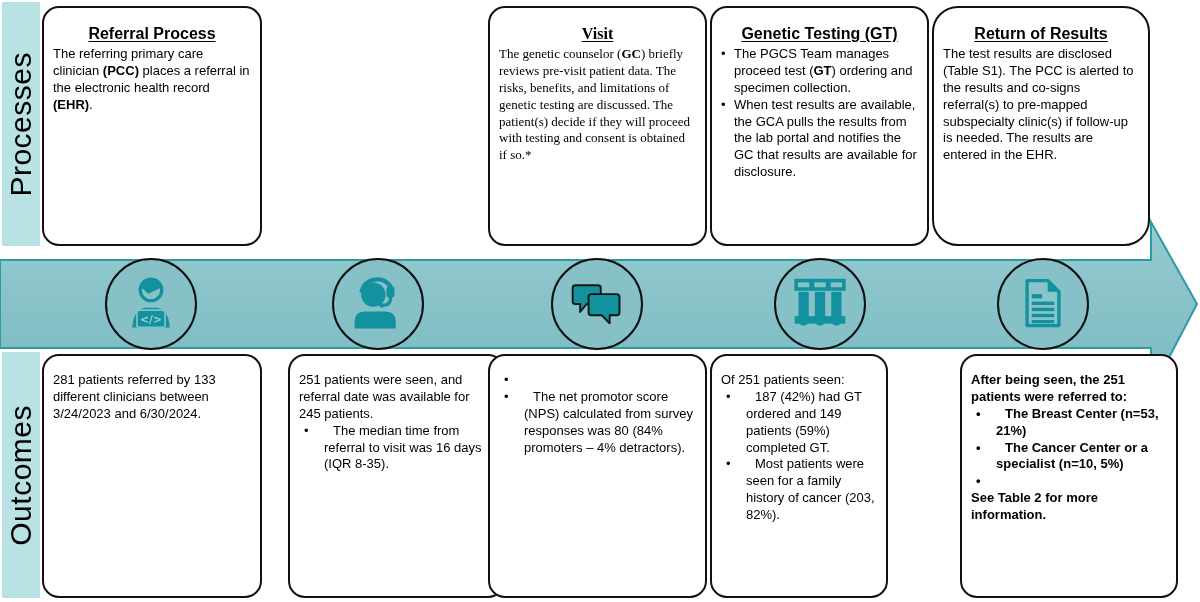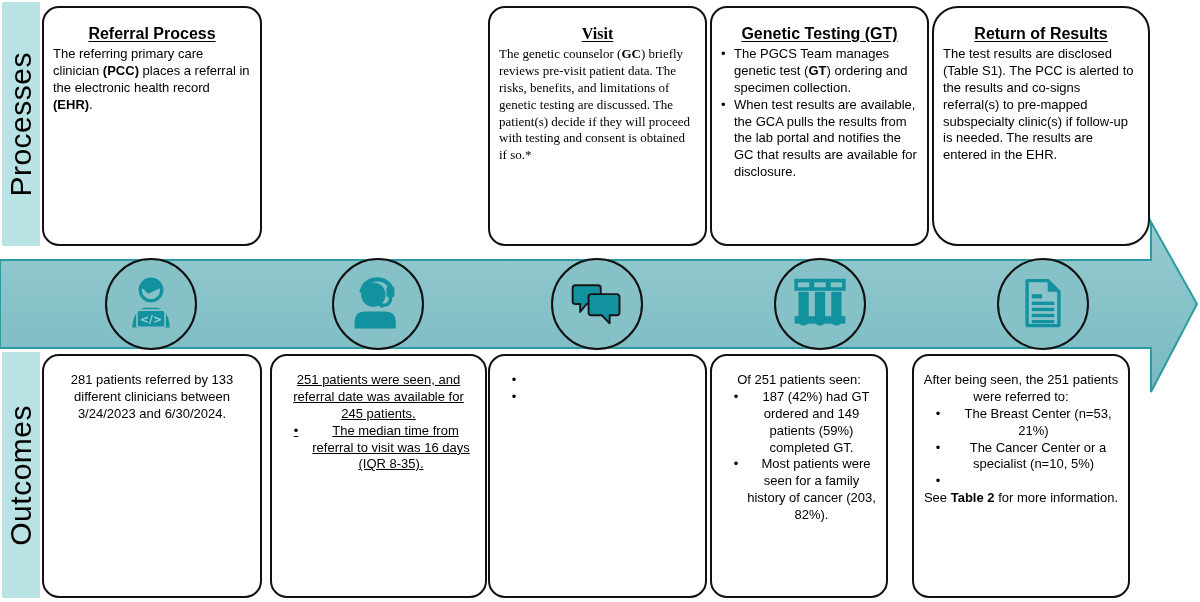--- a/index.html
+++ b/index.html
@@ -19,21 +19,21 @@
 
   
   .icon-circle{position:absolute;top:258px;width:92px;height:92px;border-radius:50%;
                border:2.5px solid #101010;background:#85c1c7;box-sizing:border-box;
                display:flex;align-items:center;justify-content:center;}
 
   
   .box{position:absolute;background:#fff;border:2.5px solid #111;border-radius:17px;
        box-sizing:border-box;padding:16px 9px 5px 9px;}
   .pbox{top:6px;height:240px;}
-  .obox{top:354px;height:244px;text-align:center;}
+  .obox{top:354px;height:244px;}
   .box-title{margin:1px 0 3px 0;font-size:16px;font-weight:bold;text-align:center;
              text-decoration:underline;text-underline-offset:2px;}
   .box-body{font-size:13px;line-height:1.30;}
   .para{margin:0;}
   .li{display:flex;margin:0;}
   .dot{flex:none;}
   .pbox .li .dot{width:13px;}
   .obox .li .dot{width:25px;padding-left:5px;box-sizing:border-box;}
   .obox .li-text{text-indent:9px;}
   .li-text{flex:1;}
@@ -70,21 +70,21 @@
     <h3 class="box-title">Visit</h3>
     <div class="box-body">
         <div class="para"><span>The genetic counselor (</span><b>GC</b><span>) briefly reviews pre-visit patient data. The risks, benefits, and limitations of genetic testing are discussed. The patient(s) decide if they will proceed with testing and consent is obtained if so.*</span></div>
       </div>
   </section>
   <section class="box pbox" style="left:710px;width:219px;">
     <h3 class="box-title">Genetic Testing (GT)</h3>
     <div class="box-body">
         <div class="li">
           <span class="dot">•</span>
-          <div class="li-text"><span>The PGCS Team manages genetic test (</span><b>GT</b><span>) ordering and specimen collection.</span></div>
+          <div class="li-text"><span>The PGCS Team manages proceed test (</span><b>GT</b><span>) ordering and specimen collection.</span></div>
         </div>
         <div class="li">
           <span class="dot">•</span>
           <div class="li-text"><span>When test results are available, the GCA pulls the results from the lab portal and notifies the GC that results are available for disclosure.</span></div>
         </div>
       </div>
   </section>
   <section class="box pbox" style="left:932px;width:218px;border-radius:26px;">
     <h3 class="box-title">Return of Results</h3>
     <div class="box-body">
@@ -140,53 +140,54 @@
       <rect x="20" y="42.5" width="24" height="3.6" fill="#12929e"></rect>
       <rect x="20" y="49" width="24" height="3.6" fill="#12929e"></rect>
     </svg>
   </div>
 
   <section class="box obox" style="left:42px;width:220px;">
     <div class="box-body">
         <div class="para"><span>281 patients referred by 133 different clinicians between 3/24/2023 and 6/30/2024.</span></div>
       </div>
   </section>
-  <section class="box obox" style="left:270px;width:217px;text-decoration:underline;">
+  <section class="box obox" style="left:288px;width:217px;">
     <div class="box-body">
         <div class="para"><span>251 patients were seen, and referral date was available for 245 patients.</span></div>
         <div class="li">
           <span class="dot">•</span>
           <div class="li-text"><span>The median time from referral to visit was 16 days (IQR 8-35).</span></div>
         </div>
       </div>
   </section>
   <section class="box obox" style="left:488px;width:219px;">
     <div class="box-body">
         <div class="li">
           <span class="dot">•</span>
         </div>
         <div class="li">
           <span class="dot">•</span>
+          <div class="li-text"><span>The net promotor score (NPS) calculated from survey responses was 80 (84% promoters – 4% detractors).</span></div>
         </div>
       </div>
   </section>
   <section class="box obox" style="left:710px;width:178px;">
     <div class="box-body">
         <div class="para"><span>Of 251 patients seen:</span></div>
         <div class="li">
           <span class="dot">•</span>
           <div class="li-text"><span>187 (42%) had GT ordered and 149 patients (59%) completed GT.</span></div>
         </div>
         <div class="li">
           <span class="dot">•</span>
           <div class="li-text"><span>Most patients were seen for a family history of cancer (203, 82%).</span></div>
         </div>
       </div>
   </section>
-  <section class="box obox" style="left:912px;width:218px;">
+  <section class="box obox" style="left:960px;width:218px;font-weight:bold;">
     <div class="box-body">
         <div class="para"><span>After being seen, the 251 patients were referred to:</span></div>
         <div class="li">
           <span class="dot">•</span>
           <div class="li-text"><span>The Breast Center (n=53, 21%)</span></div>
         </div>
         <div class="li">
           <span class="dot">•</span>
           <div class="li-text"><span>The Cancer Center or a specialist (n=10, 5%)</span></div>
         </div>

